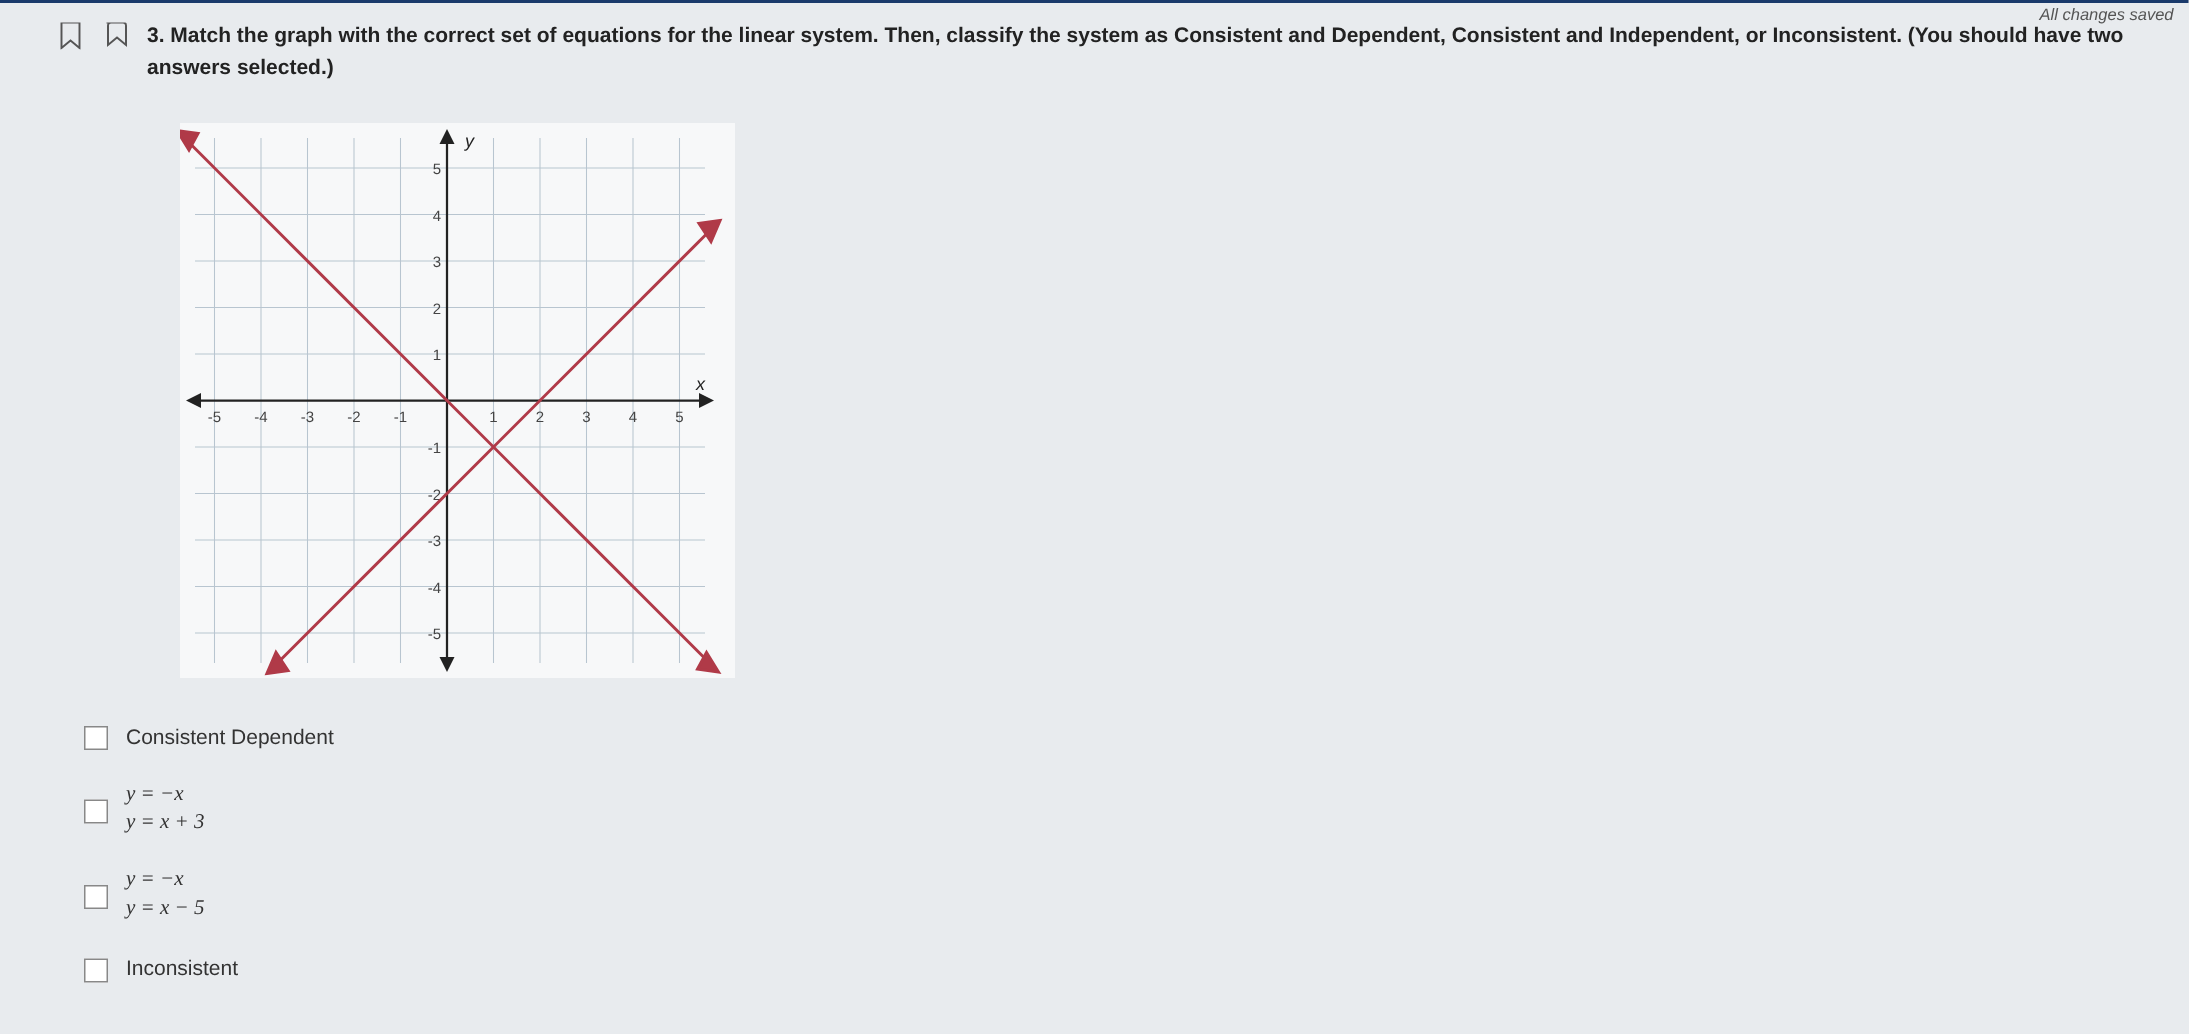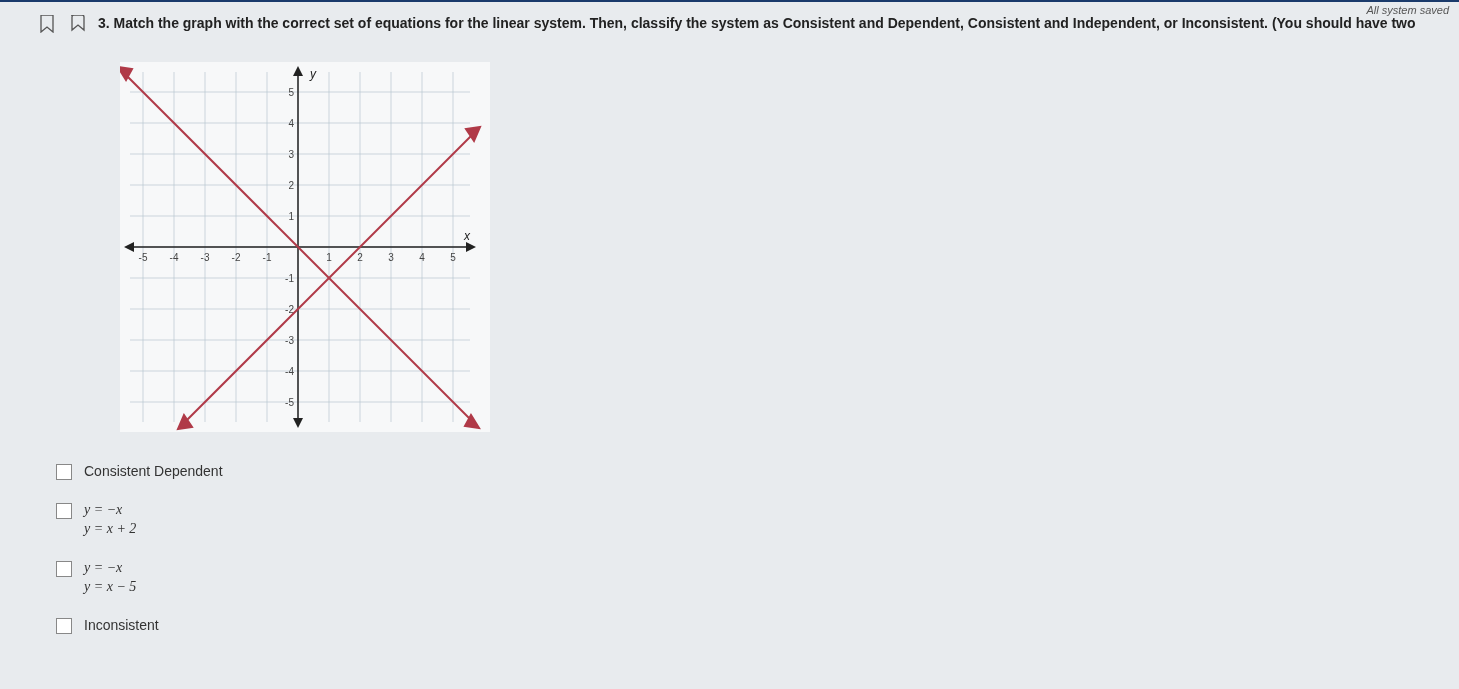--- a/index.html
+++ b/index.html
@@ -50,56 +50,57 @@
   }
   .graph-area svg { width: 100%; height: 100%; }
 
   .answers {
     margin: 30px 0 0 56px;
     font-size: 14px;
     color: #333;
   }
   .answer-opt {
     display: flex;
-    align-items: flex-start;
+    align-items: center;
     gap: 12px;
     margin-bottom: 20px;
   }
   .answer-opt input[type="checkbox"] {
     width: 16px; height: 16px;
     margin-top: 2px;
     appearance: none;
     border: 1px solid #888;
     background: #fff;
     cursor: pointer;
   }
   .answer-opt .opt-body { line-height: 1.35; }
   .math { font-family: Liberation Serif, serif; font-style: italic; }
 </style>
 </head>
 <body>
 
 <div class="topbar"></div>
 
-<div class="save-status">All system saved</div>
+<div class="save-status">All changes saved</div>
 
 <div class="question-row">
   <div class="bookmark-icon">
     <svg viewBox="0 0 16 18">
         <path d="M2 0 h12 v17 l-6 -5 l-6 5 z" fill="none" stroke="#555" stroke-width="1.3"></path>
       </svg>
   </div>
   <div class="flag-icon">
     <svg viewBox="0 0 16 18">
         <path d="M2 0 h11 a2 2 0 0 1 2 2 v13 l-6 -5 l-6 5 v-13 a2 2 0 0 1 2 -2 z" fill="none" stroke="#555" stroke-width="1.3"></path>
       </svg>
   </div>
   <div class="q-text-block">
     <span class="q-num">3.</span>
     <span class="q-prompt">Match the graph with the correct set of equations for the linear system. Then, classify the system as Consistent and Dependent, Consistent and Independent, or Inconsistent. (You should have two</span>
+    <span class="q-sub">answers selected.)</span>
   </div>
 </div>
 
 <div class="graph-area">
   <svg viewBox="0 0 370 370">
 
     <g stroke="#b8c5d0" stroke-width="0.7">
       <line x1="23" y1="10" x2="23" y2="360"></line>
         <line x1="54" y1="10" x2="54" y2="360"></line>
       <line x1="85" y1="10" x2="85" y2="360"></line>
@@ -183,21 +184,21 @@
 
   <div class="answer-opt">
     <input type="checkbox" style="">
     <div class="opt-body">Consistent Dependent</div>
   </div>
 
   <div class="answer-opt">
     <input type="checkbox" style="">
     <div class="opt-body">
       <div class="math">y = −x</div>
-      <div class="math">y = x + 2</div>
+      <div class="math">y = x + 3</div>
     </div>
   </div>
 
   <div class="answer-opt">
     <input type="checkbox" style="">
     <div class="opt-body">
       <div class="math">y = −x</div>
       <div class="math">y = x − 5</div>
     </div>
   </div>

